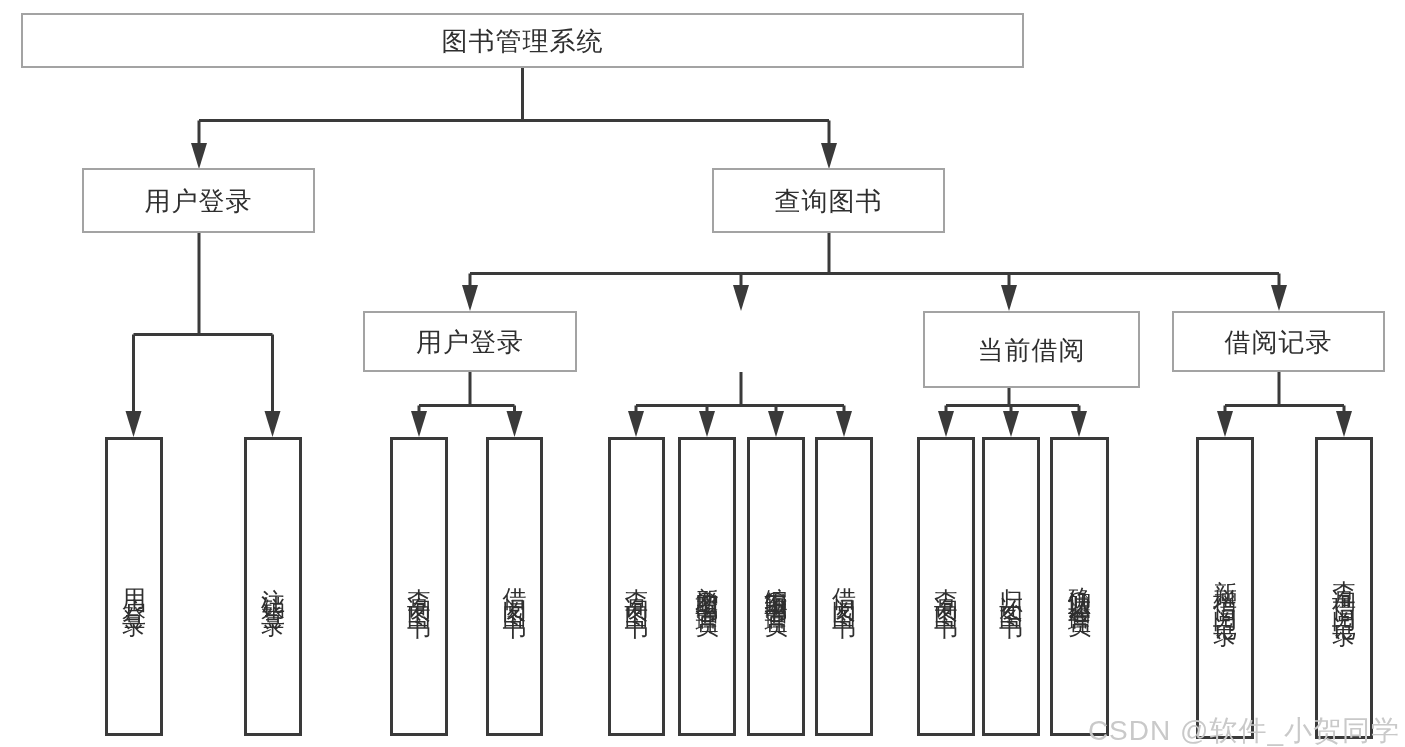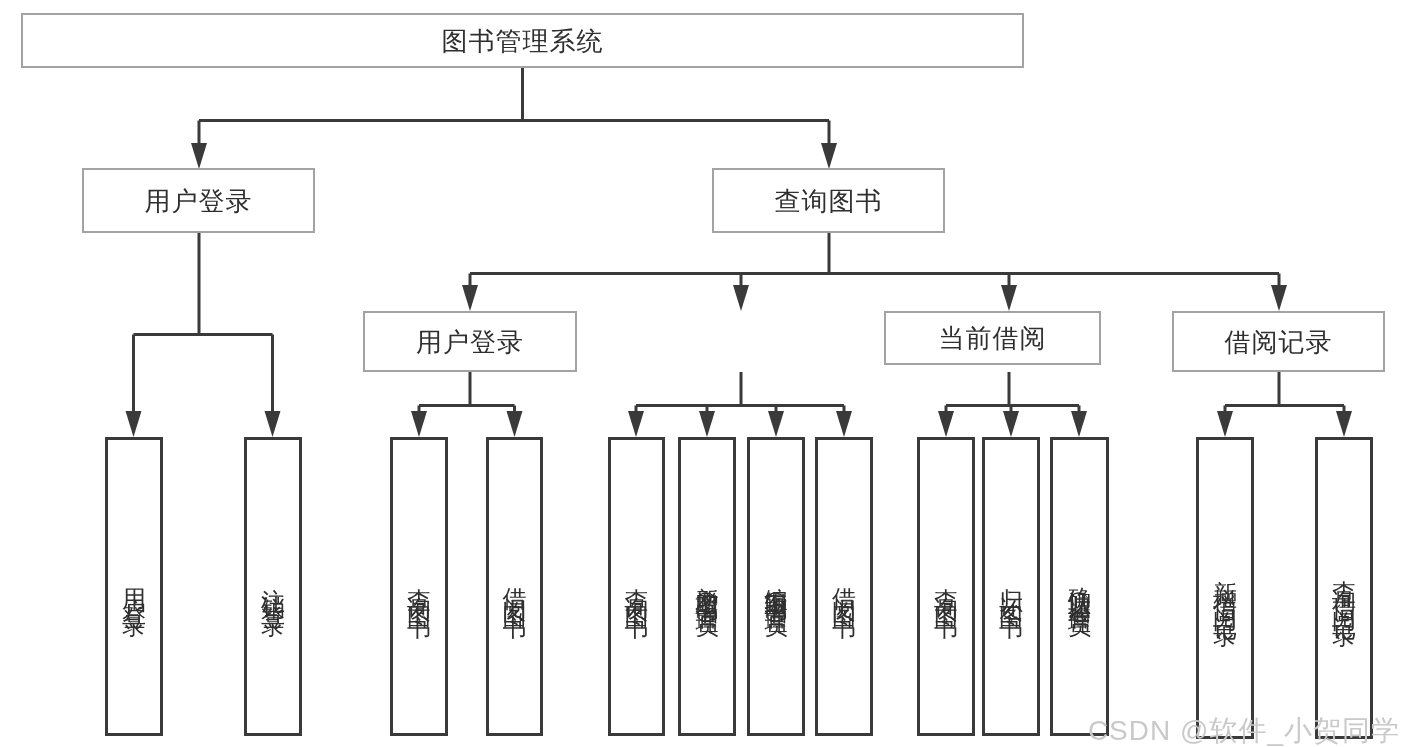--- a/index.html
+++ b/index.html
@@ -125,21 +125,21 @@
   <div class="hbox" style="left:82px; top:168px; width:233px; height:65px">
     <span>用户登录</span>
   </div>
   <div class="hbox" style="left:712px; top:168px; width:233px; height:65px">
     <span>查询图书</span>
   </div>
 
   <div class="hbox" style="left:363px; top:311px; width:214px; height:61px">
     <span>用户登录</span>
   </div>
-  <div class="hbox" style="left:884px; top:311px; width:217px; height:54px">
+  <div class="hbox" style="left:923px; top:311px; width:217px; height:77px">
     <span>当前借阅</span>
   </div>
   <div class="hbox" style="left:1172px; top:311px; width:213px; height:61px">
     <span>借阅记录</span>
   </div>
 
   <div class="vbox" style="left:105px; width:58px">
     <span>用户登录</span>
   </div>
   <div class="vbox" style="left:244px; width:58px">

